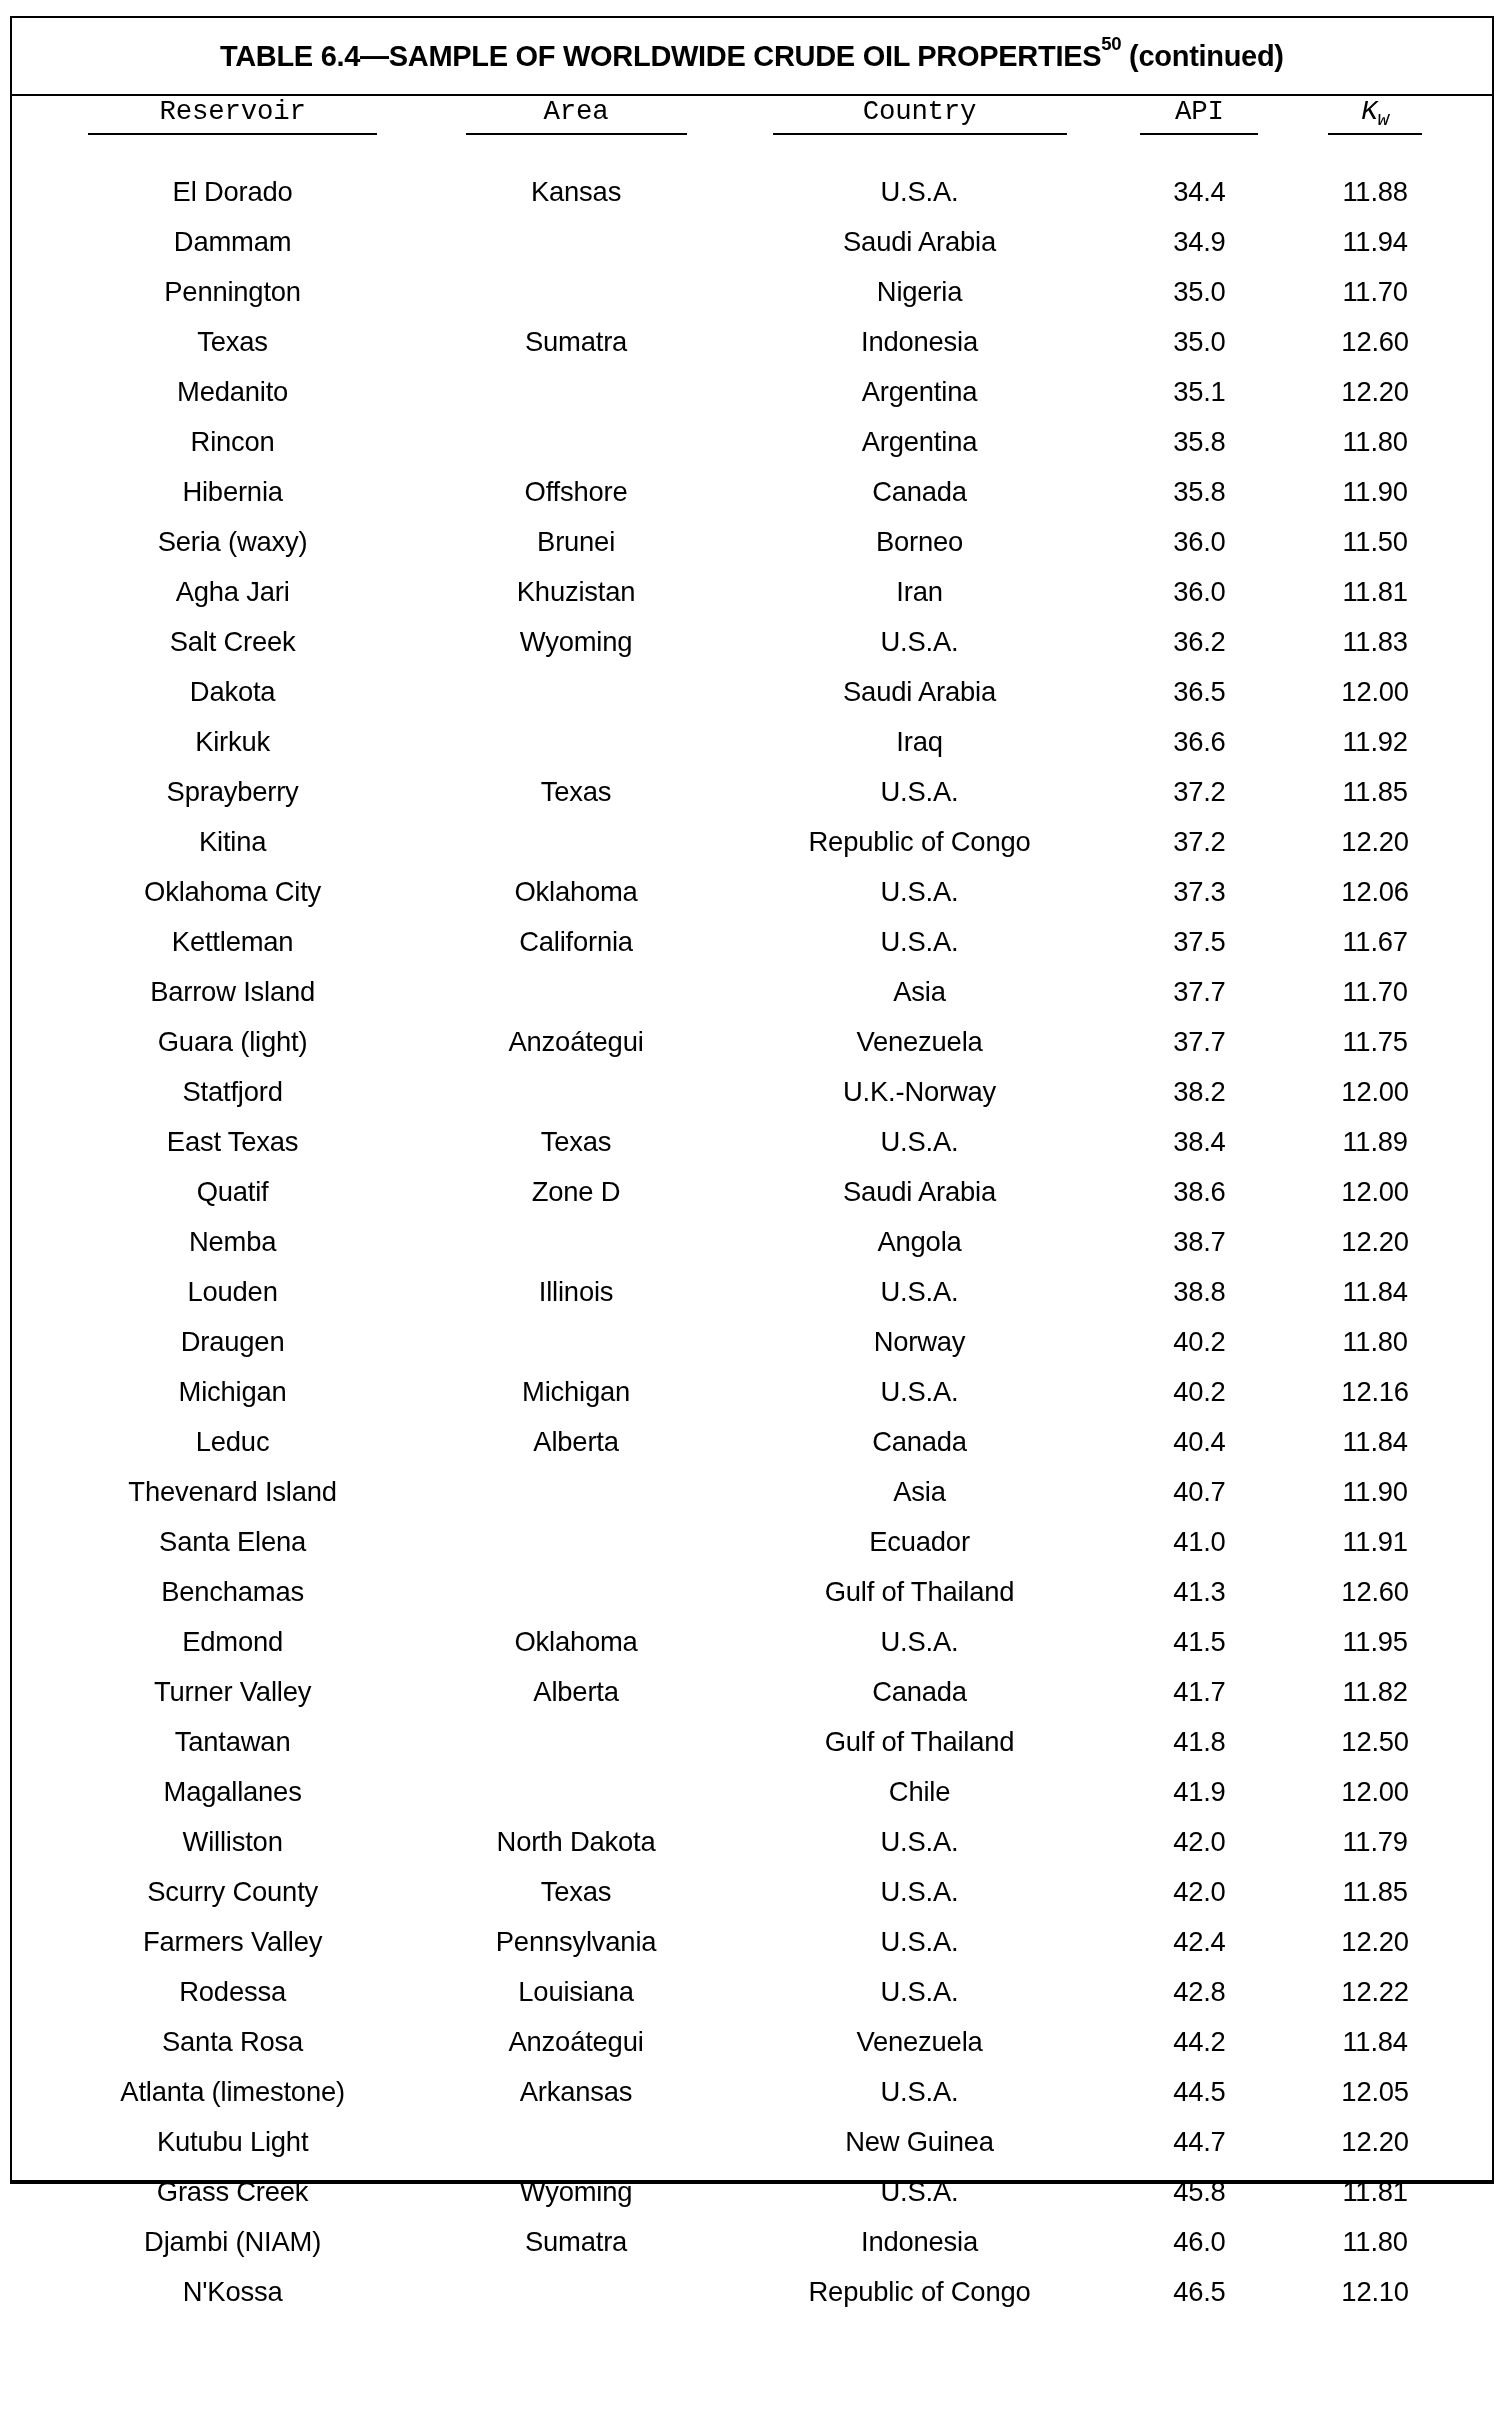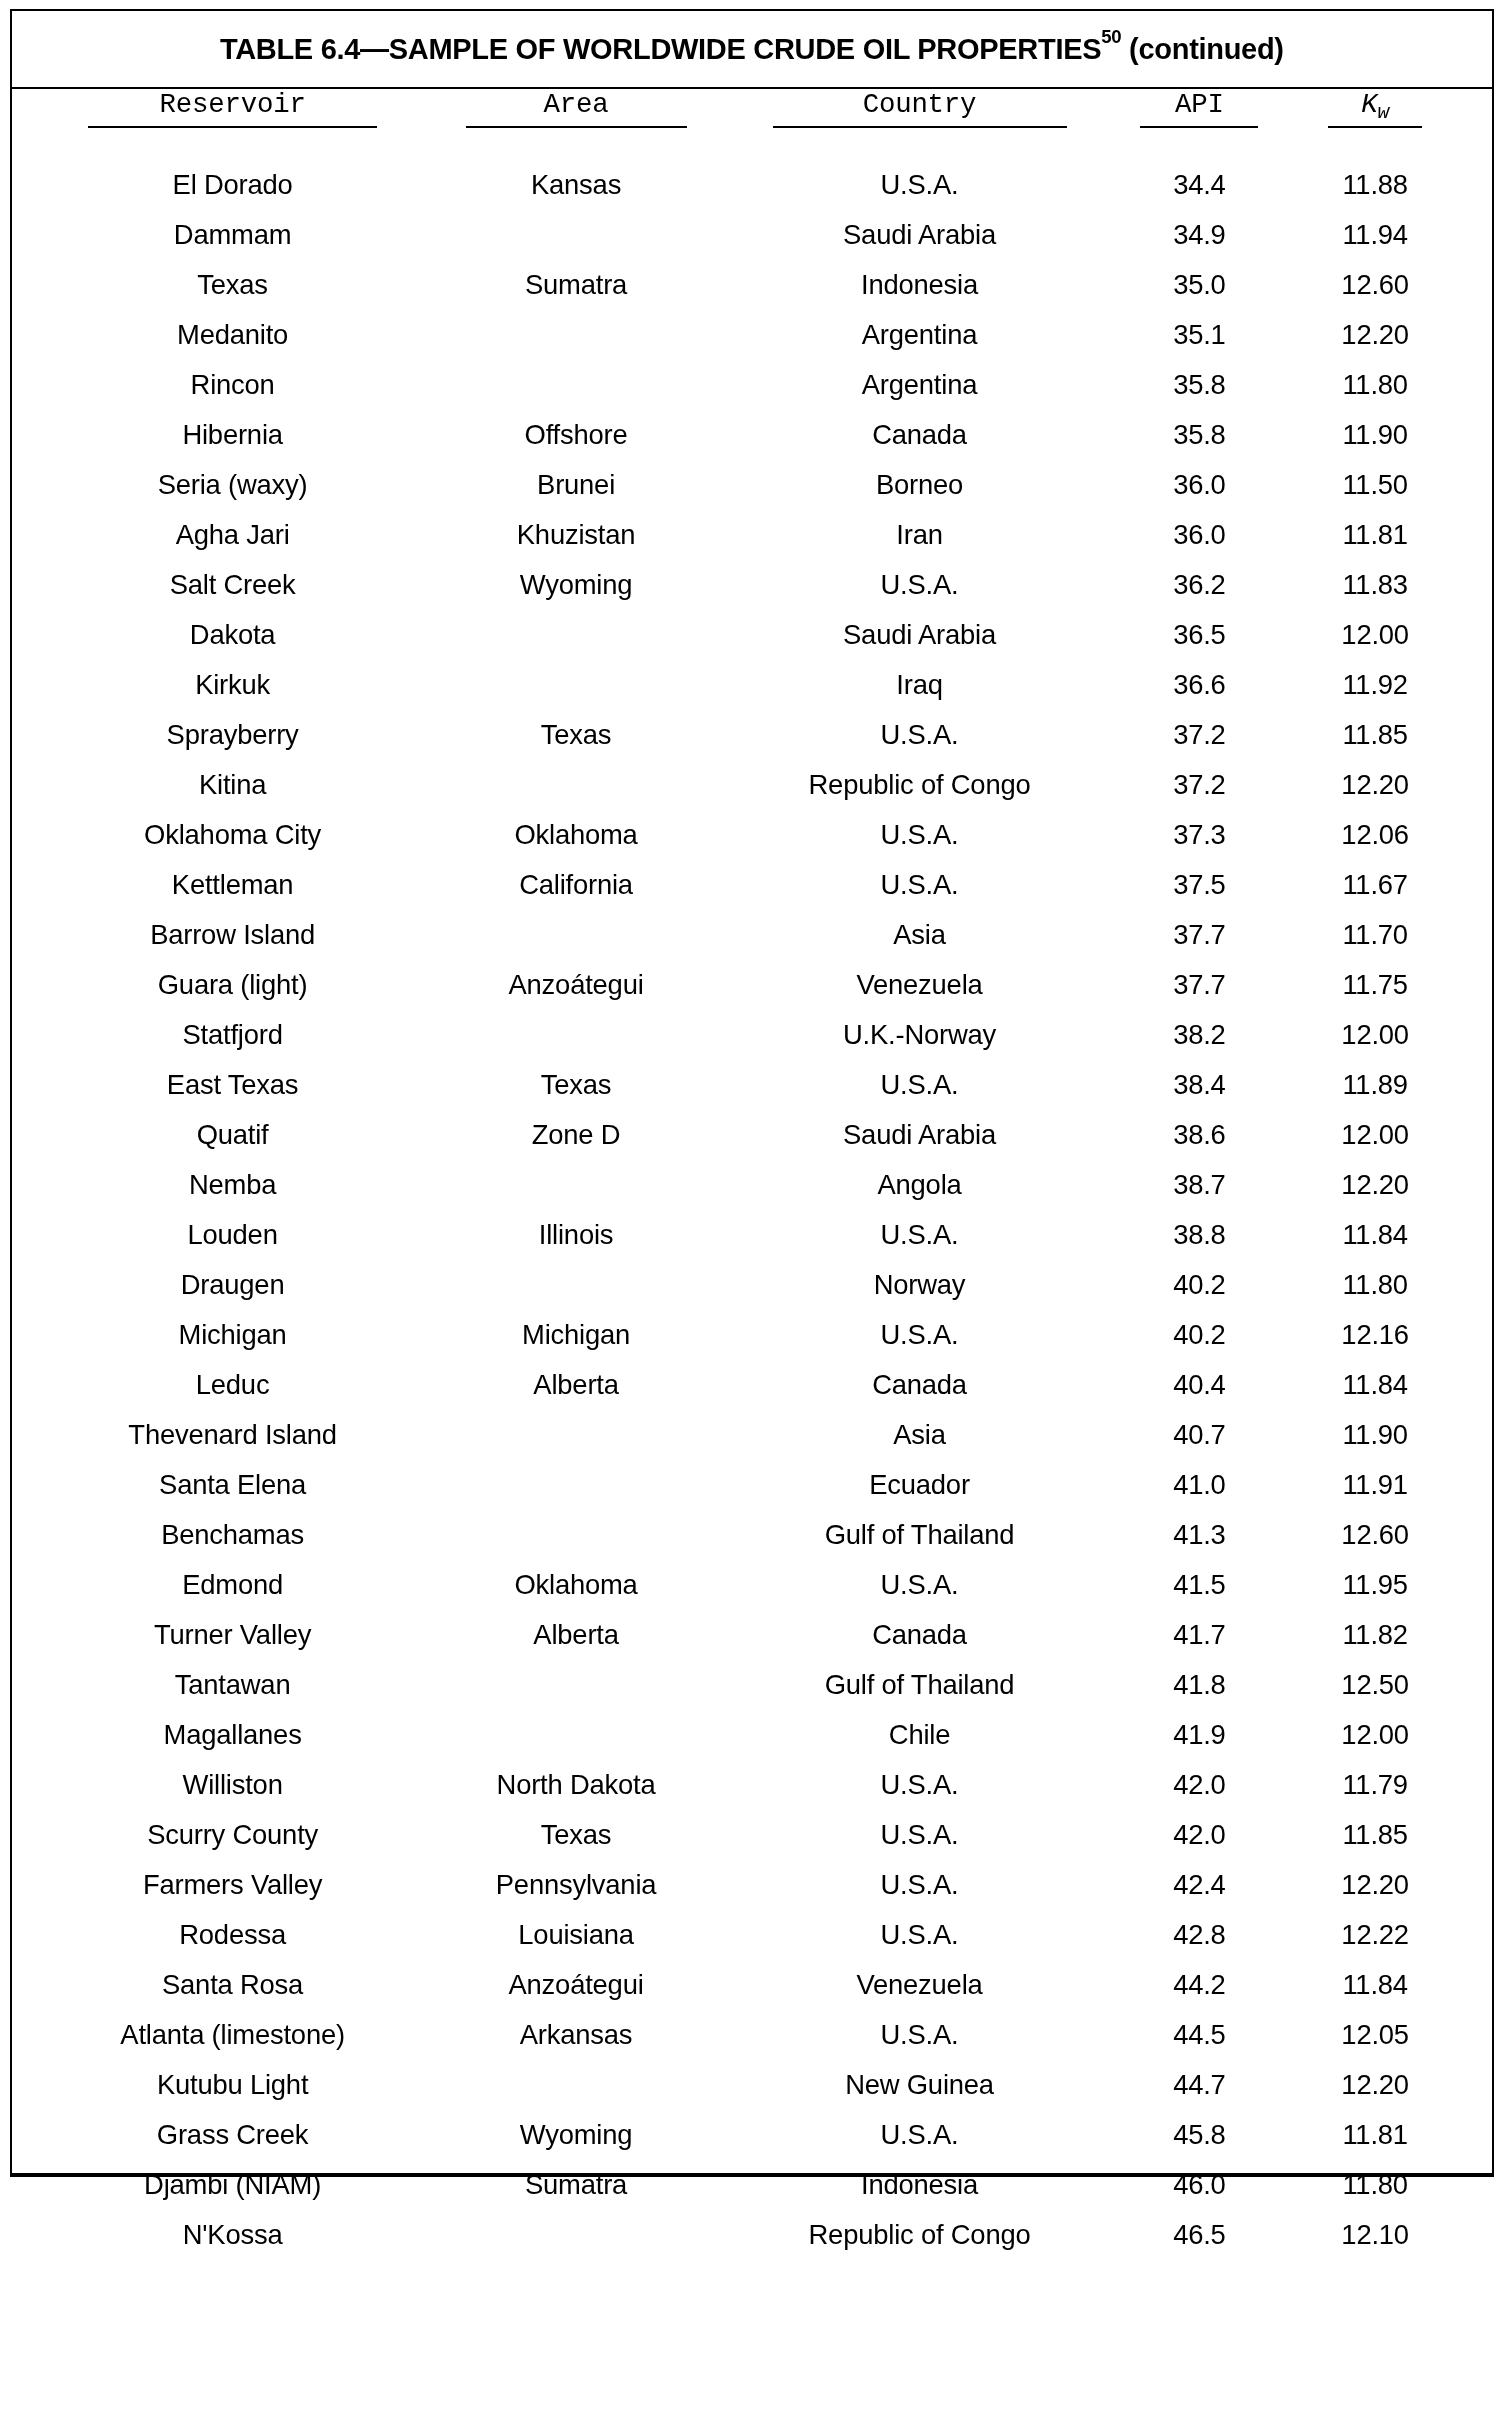--- a/index.html
+++ b/index.html
@@ -11,21 +11,21 @@
     position: relative;
     width: 1510px;
     height: 2426px;
     background: #ffffff;
     font-family: "Liberation Sans", sans-serif;
     color: #000000;
   }
   .frame {
     position: absolute;
     left: 9.8px;
-    top: 9px;
+    top: 16px;
     width: 1484px;
     height: 2168px;
     box-sizing: border-box;
     border: 2.9px solid #000000;
     border-bottom-width: 4.9px;
     background: #ffffff;
   }
   .title-bar {
     height: 76px;
     display: flex;
@@ -132,20 +132,27 @@
       </tr>
 
       <tr>
         <td>Dammam</td>
         <td></td>
         <td>Saudi Arabia</td>
         <td>34.9</td>
         <td>11.94</td>
       </tr>
 
+      <tr>
+        <td>Pennington</td>
+        <td></td>
+        <td>Nigeria</td>
+        <td>35.0</td>
+        <td>11.70</td>
+      </tr>
 
       <tr>
         <td>Texas</td>
         <td>Sumatra</td>
         <td>Indonesia</td>
         <td>35.0</td>
         <td>12.60</td>
       </tr>
 
       <tr>

